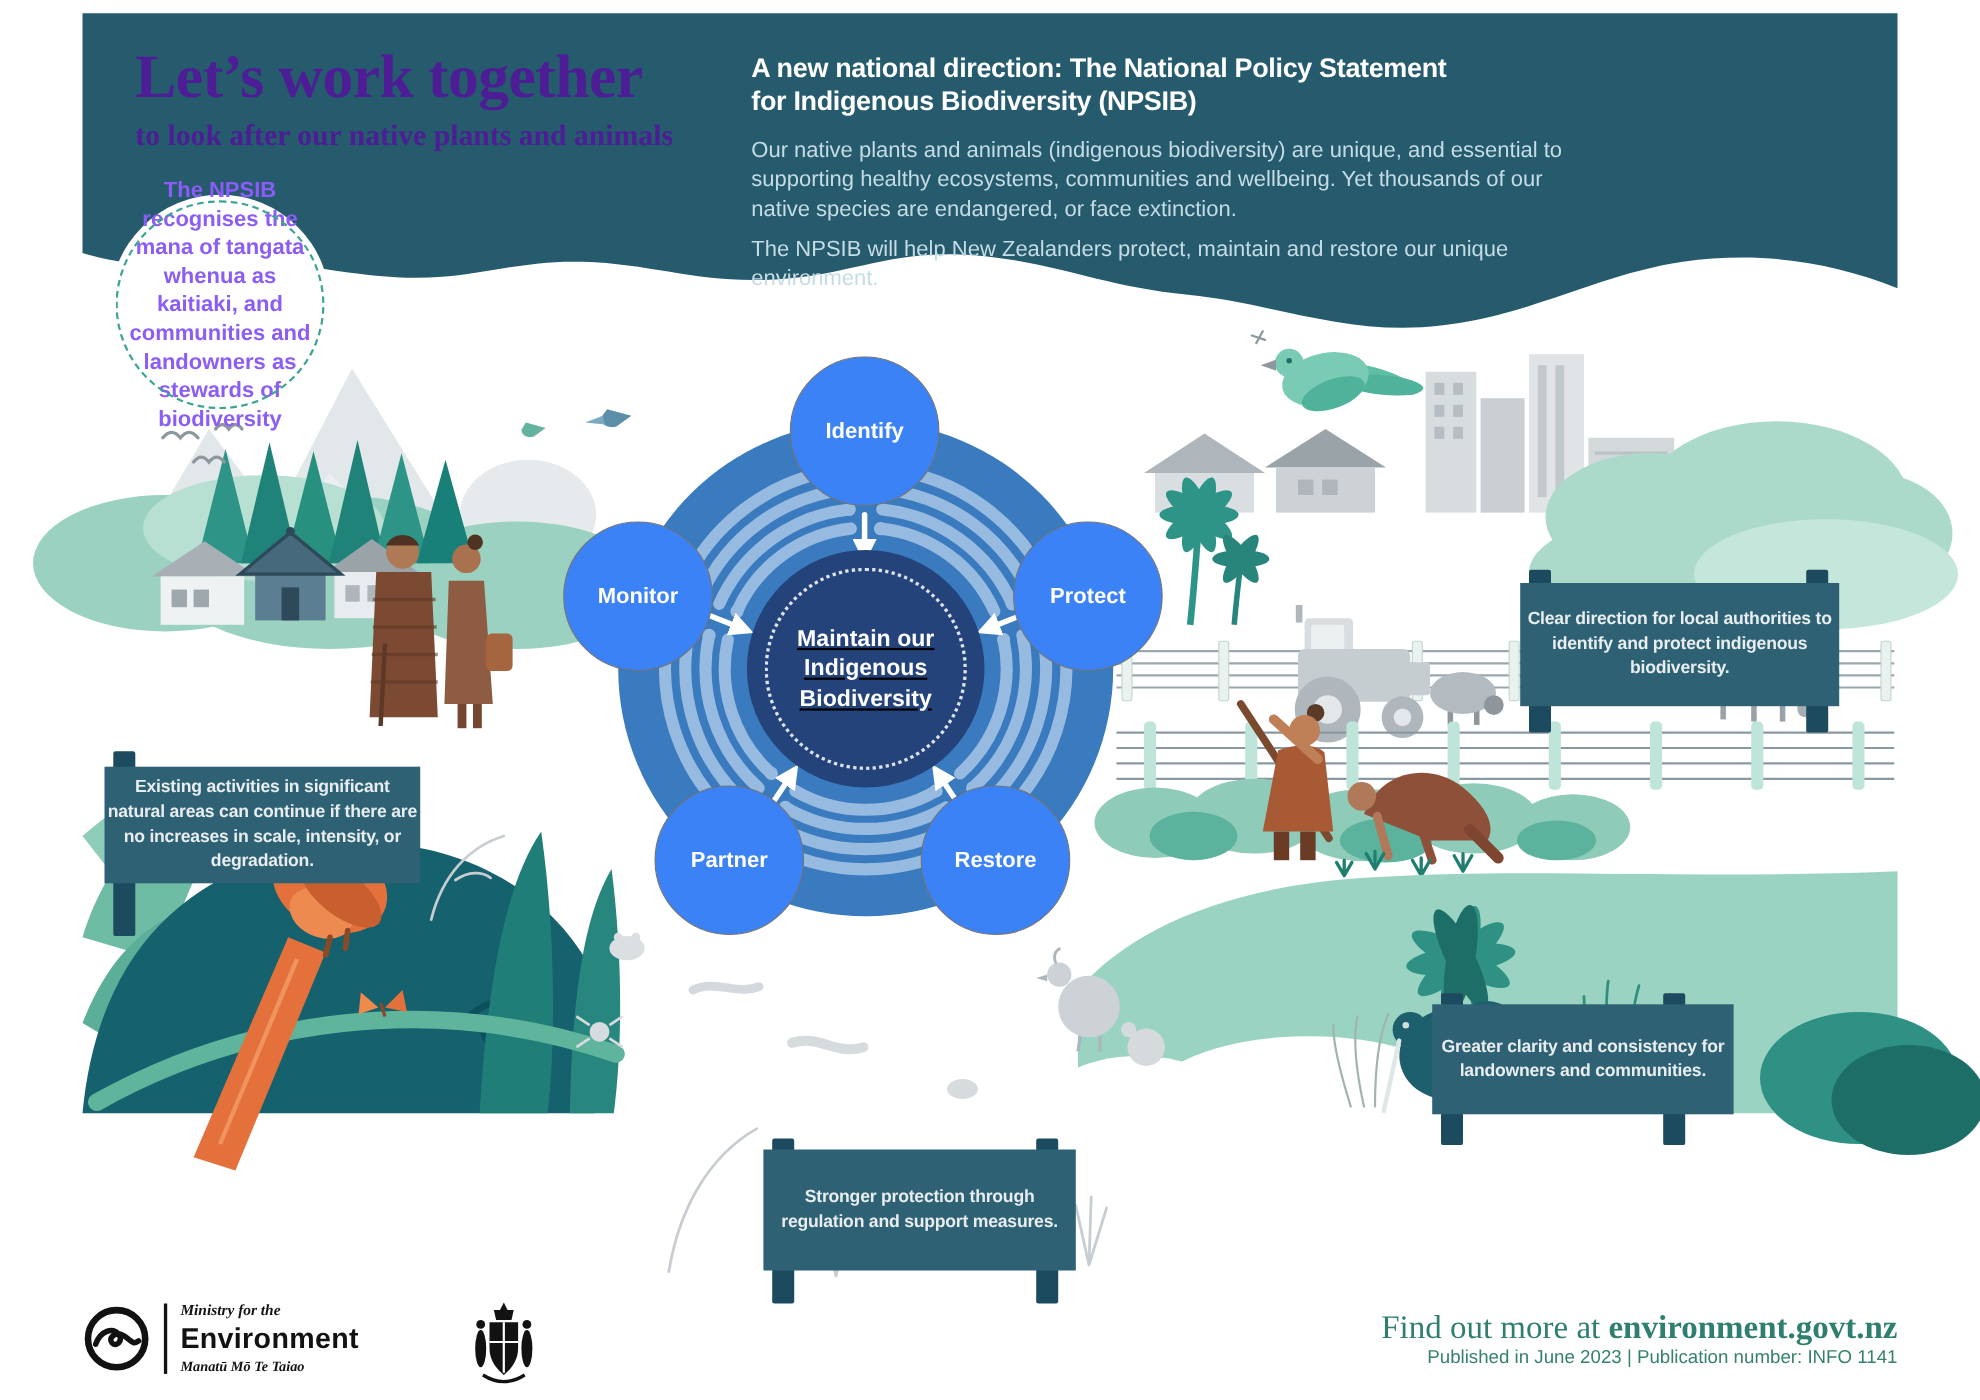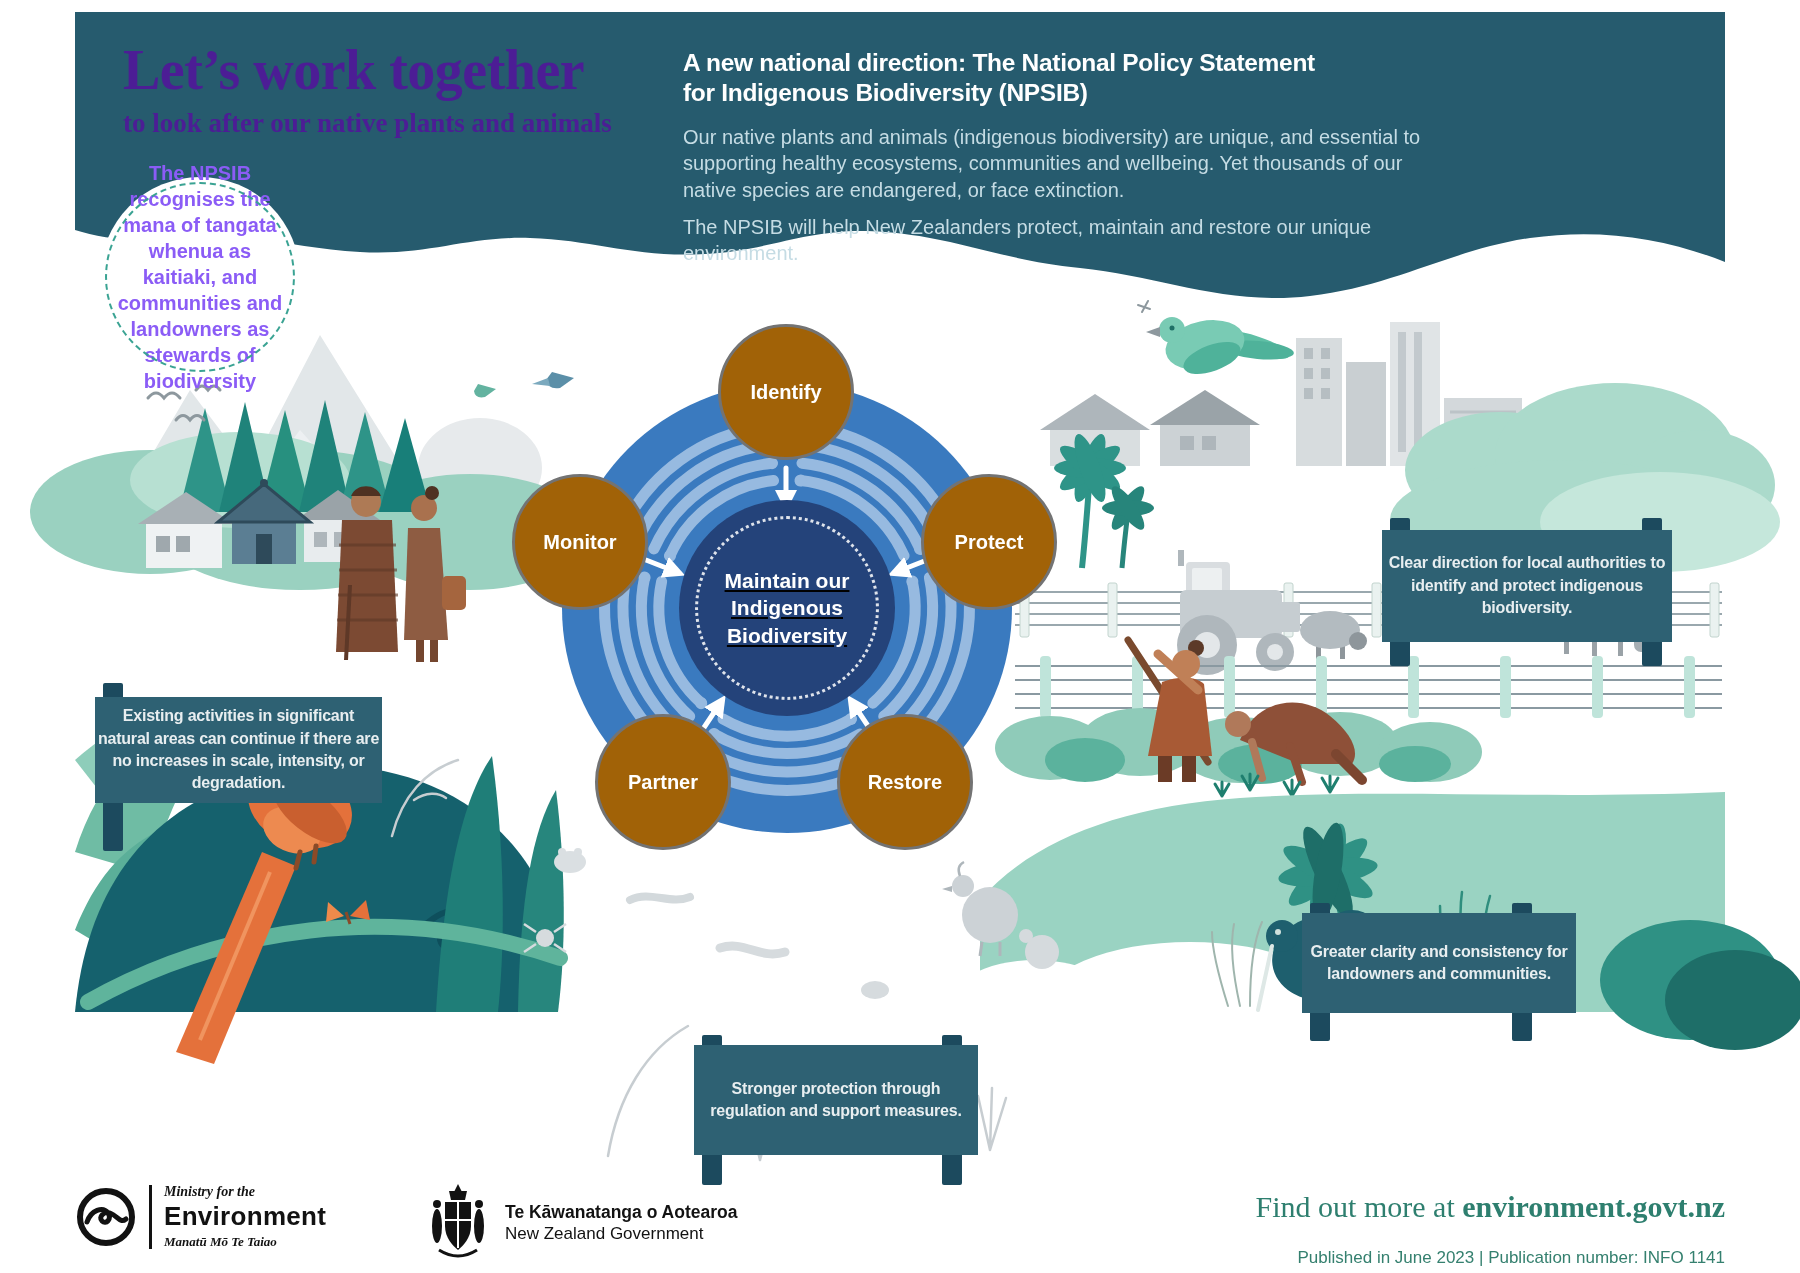--- a/index.html
+++ b/index.html
@@ -17,22 +17,22 @@
   .header-right .p1{margin-top:15px;}
   .header-right .p2{margin-top:11px;}
 
   
   .badge{position:absolute;left:100px;top:177px;width:200px;height:200px;border-radius:50%;
          background:#FFFFFF;display:flex;align-items:center;justify-content:center;text-align:center;}
   .badge::before{content:"";position:absolute;inset:5px;border-radius:50%;border:2.5px dashed #3AA393;}
   .badge .badge-text{width:166px;color:#8b5cf6;font-weight:700;font-size:20px;line-height:1.3;}
 
   
-  .node{position:absolute;width:136px;height:136px;border-radius:50%;background:#a16207;
-        border:3px solid #737373;box-sizing:border-box;display:flex;align-items:center;justify-content:center;
+  .node{position:absolute;width:136px;height:136px;border-radius:50%;background:#3b82f6;
+        border:1px solid #737373;box-sizing:border-box;display:flex;align-items:center;justify-content:center;
         color:#FFF;font-weight:700;font-size:20px;}
   .node-identify{left:718px;top:324px;}
   .node-monitor{left:512px;top:474px;}
   .node-protect{left:921px;top:474px;}
   .node-partner{left:595px;top:714px;}
   .node-restore{left:837px;top:714px;}
   .node-center{position:absolute;left:679px;top:500px;width:216px;height:216px;border-radius:50%;
         background:#24437A;display:flex;align-items:center;justify-content:center;text-align:center;text-decoration:underline;}
   .node-center::before{content:"";position:absolute;inset:16px;border-radius:50%;border:3px dotted rgba(255,255,255,.85);}
   .node-center .center-text{width:170px;color:#FFF;font-weight:700;font-size:21px;line-height:1.3;}
@@ -66,21 +66,21 @@
   .mfe-line1{font-family:"Liberation Serif",serif;font-style:italic;font-weight:700;font-size:14px;}
   .mfe-line2{font-weight:700;font-size:26px;letter-spacing:0.3px;margin-top:1px;}
   .mfe-line3{font-family:"Liberation Serif",serif;font-style:italic;font-weight:700;font-size:13px;margin-top:2px;}
   .nz-logo{position:absolute;left:350px;top:2px;display:flex;align-items:center;}
   .nz-text{margin-left:14px;}
   .nz-line1{font-weight:700;font-size:17.5px;}
   .nz-line2{font-size:17px;margin-top:1px;}
   .footer-right{position:absolute;right:0;top:10px;text-align:right;}
   .find-out{font-family:"Liberation Serif",serif;font-size:30px;color:#2E7F6F;}
   .find-out b{font-weight:700;}
-  .published{font-size:17px;color:#35806F;margin-top:24px;}
+  .published{font-size:17px;color:#35806F;margin-top:0;}
 </style>
 </head>
 <body>
 
 <div class="poster">
 
   <svg class="bg" viewBox="0 0 1800 1273">
     <defs>
       <g id="fan" stroke="#9DBEE2" stroke-width="11" fill="none" stroke-linecap="round" opacity="0.95">
         <path d="M723,497 A128,128 0 0 1 851,497"></path>
@@ -548,24 +548,20 @@
         <path d="M24,9 h18 l-2,9 h-14 z" fill="#121212"></path>
         <path d="M20,20 h26 v24 c0,12 -8,20 -13,24 c-5,-4 -13,-12 -13,-24 z" fill="#121212"></path>
         <line x1="33" y1="20" x2="33" y2="66" stroke="#FFF" stroke-width="2"></line>
         <line x1="20" y1="38" x2="46" y2="38" stroke="#FFF" stroke-width="2"></line>
         <circle cx="12" cy="22" r="4" fill="#121212"></circle>
           <circle cx="54" cy="22" r="4" fill="#121212"></circle>
         <ellipse cx="12" cy="44" rx="5" ry="17" fill="#121212"></ellipse>
         <ellipse cx="54" cy="44" rx="5" ry="17" fill="#121212"></ellipse>
         <path d="M14,68 q19,12 38,0" stroke="#121212" stroke-width="3" fill="none"></path>
       </svg>
-      <div class="nz-text">
-        <div class="nz-line1">Te Kāwanatanga o Aotearoa</div>
-        <div class="nz-line2">New Zealand Government</div>
-      </div>
     </div>
     <div class="footer-right">
       <div class="find-out">
         <span>Find out more at </span><b>environment.govt.nz</b>
       </div>
       <div class="published">Published in June 2023 | Publication number: INFO 1141</div>
     </div>
   </div>
 
 </div>

